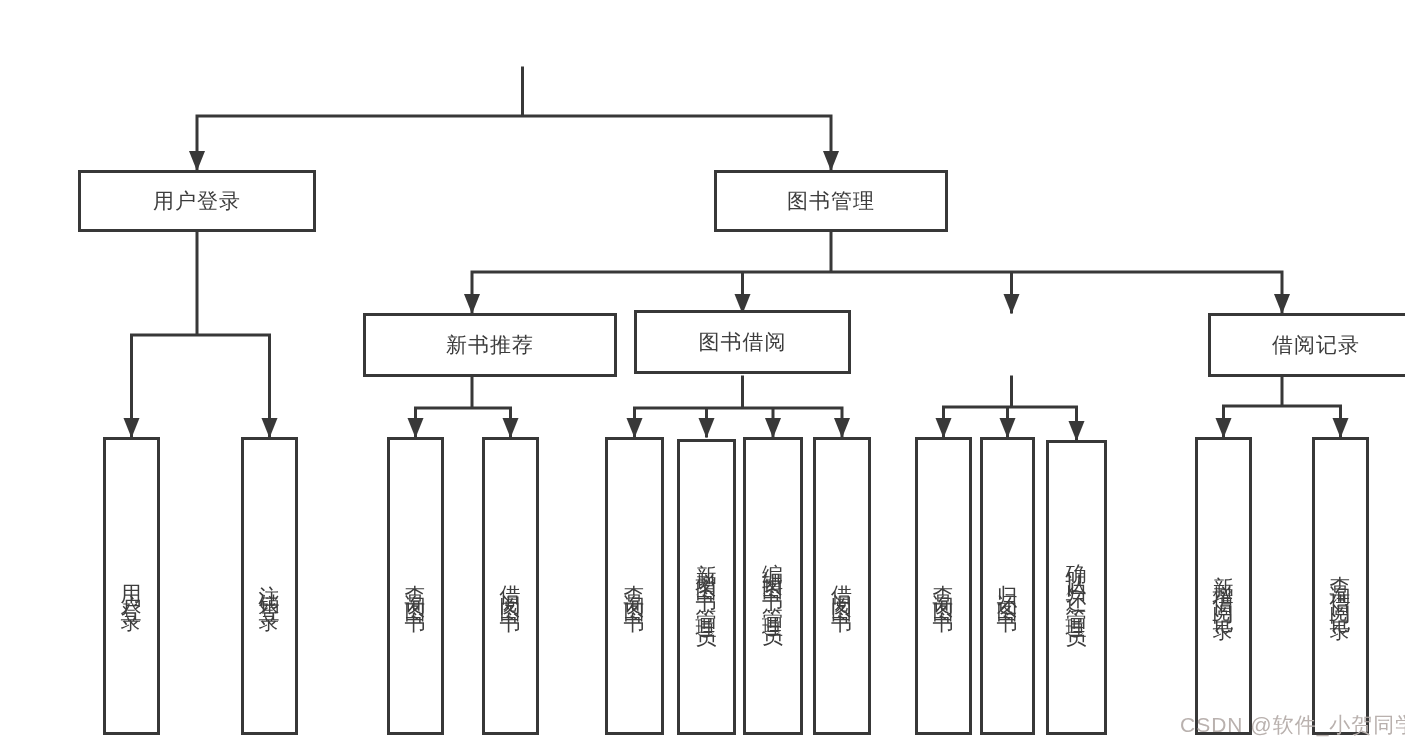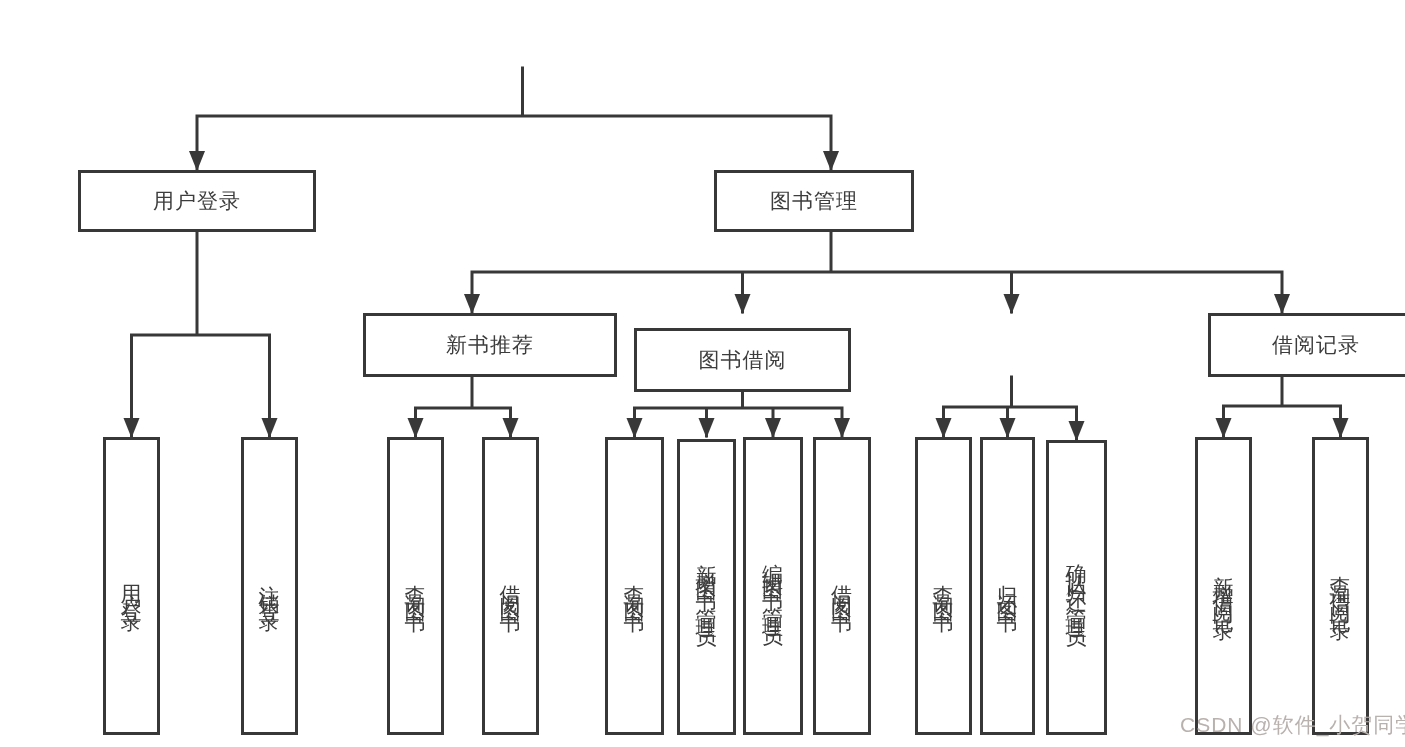--- a/index.html
+++ b/index.html
@@ -37,23 +37,23 @@
     left:1180px;top:711px;
     font-size:21px;
     color:#b9b1ae;
     letter-spacing:1px;
     white-space:nowrap;
     z-index:5;
   }
   
   #node-root            {left:22px;  top:13px;  width:1001px;height:55px;}
   #node-user-login      {left:78px;  top:170px; width:238px; height:62px;}
-  #node-book-management {left:714px; top:170px; width:200px; height:62px;}
+  #node-book-management {left:714px; top:170px; width:234px; height:62px;}
   #node-new-book-rec    {left:363px; top:313px; width:254px; height:64px;}
-  #node-book-borrow     {left:634px; top:328px; width:217px; height:64px;}
+  #node-book-borrow     {left:634px; top:310px; width:217px; height:64px;}
   #node-current-borrow  {left:904px; top:313px; width:215px; height:64px;}
   #node-borrow-records  {left:1208px;top:313px; width:216px; height:64px;}
   
   #leaf-user-login          {left:103px; top:437px;width:57px;height:298px;}
   #leaf-logout              {left:241px; top:437px;width:57px;height:298px;}
   #leaf-query-books-1       {left:387px; top:437px;width:57px;height:298px;}
   #leaf-borrow-books-1      {left:482px; top:437px;width:57px;height:298px;}
   #leaf-query-books-2       {left:605px; top:437px;width:59px;height:298px;}
   #leaf-add-book            {left:677px; top:439px;width:59px;height:296px;}
   #leaf-edit-book           {left:743px; top:437px;width:60px;height:298px;}

